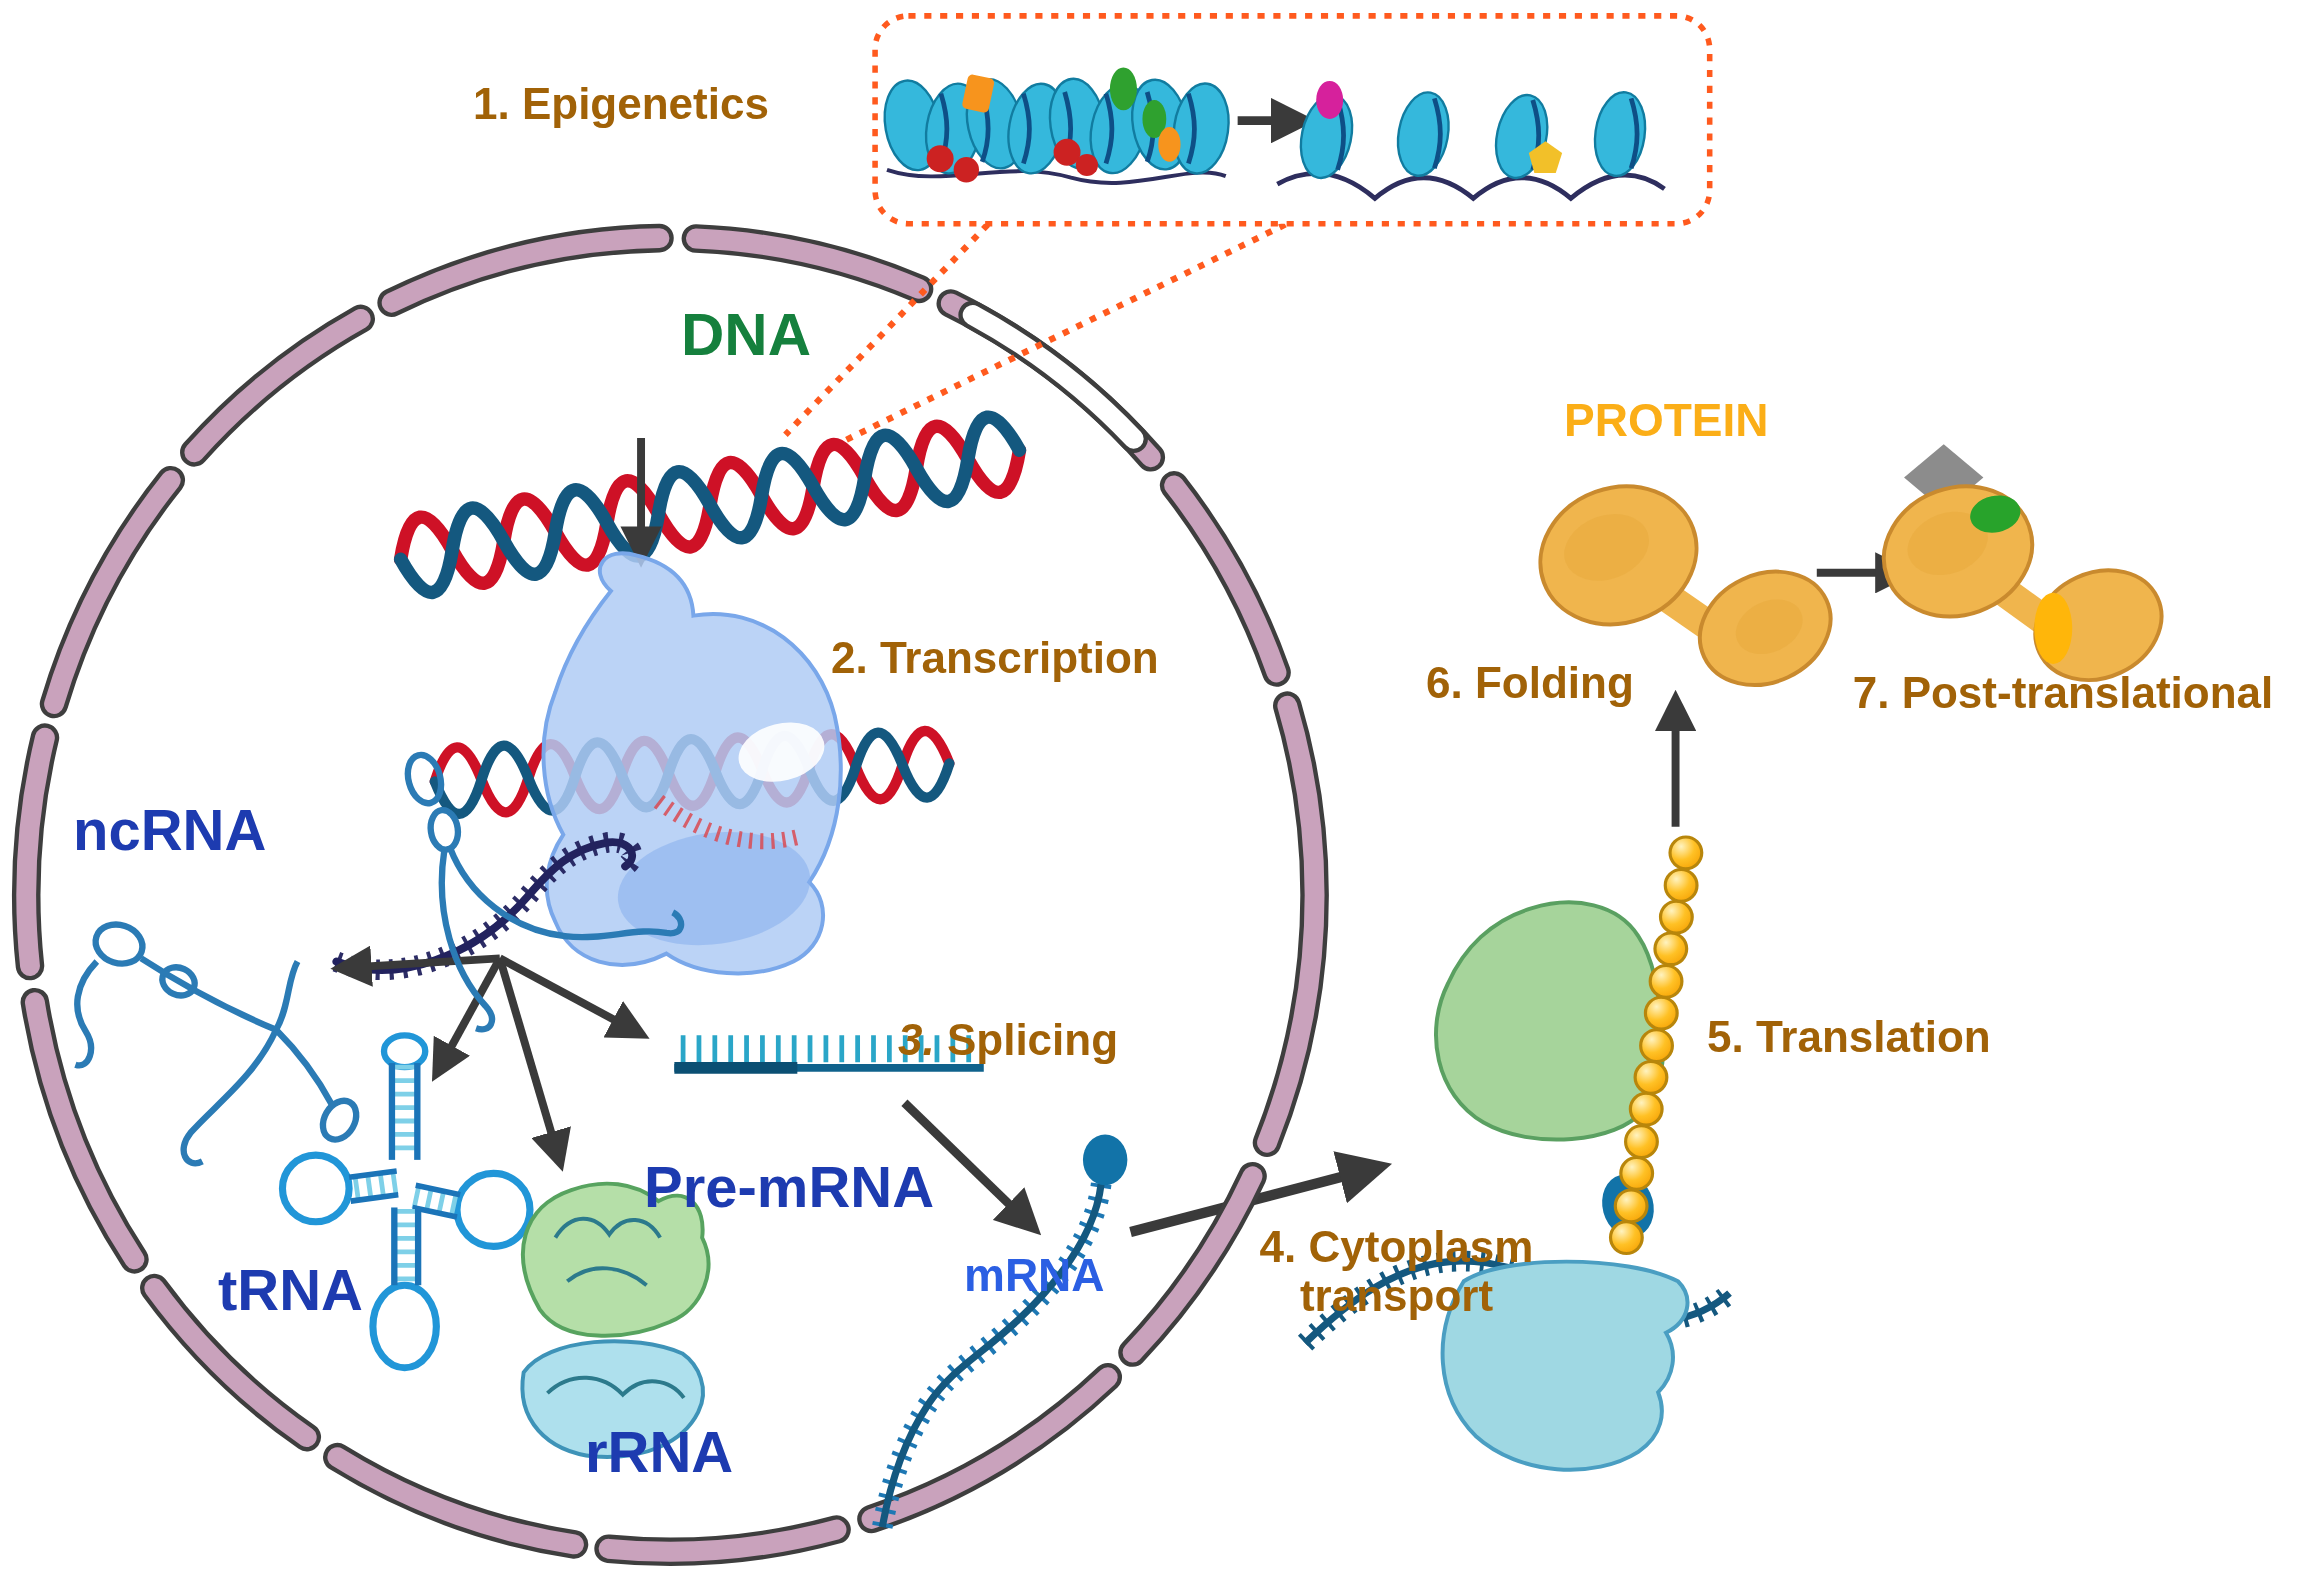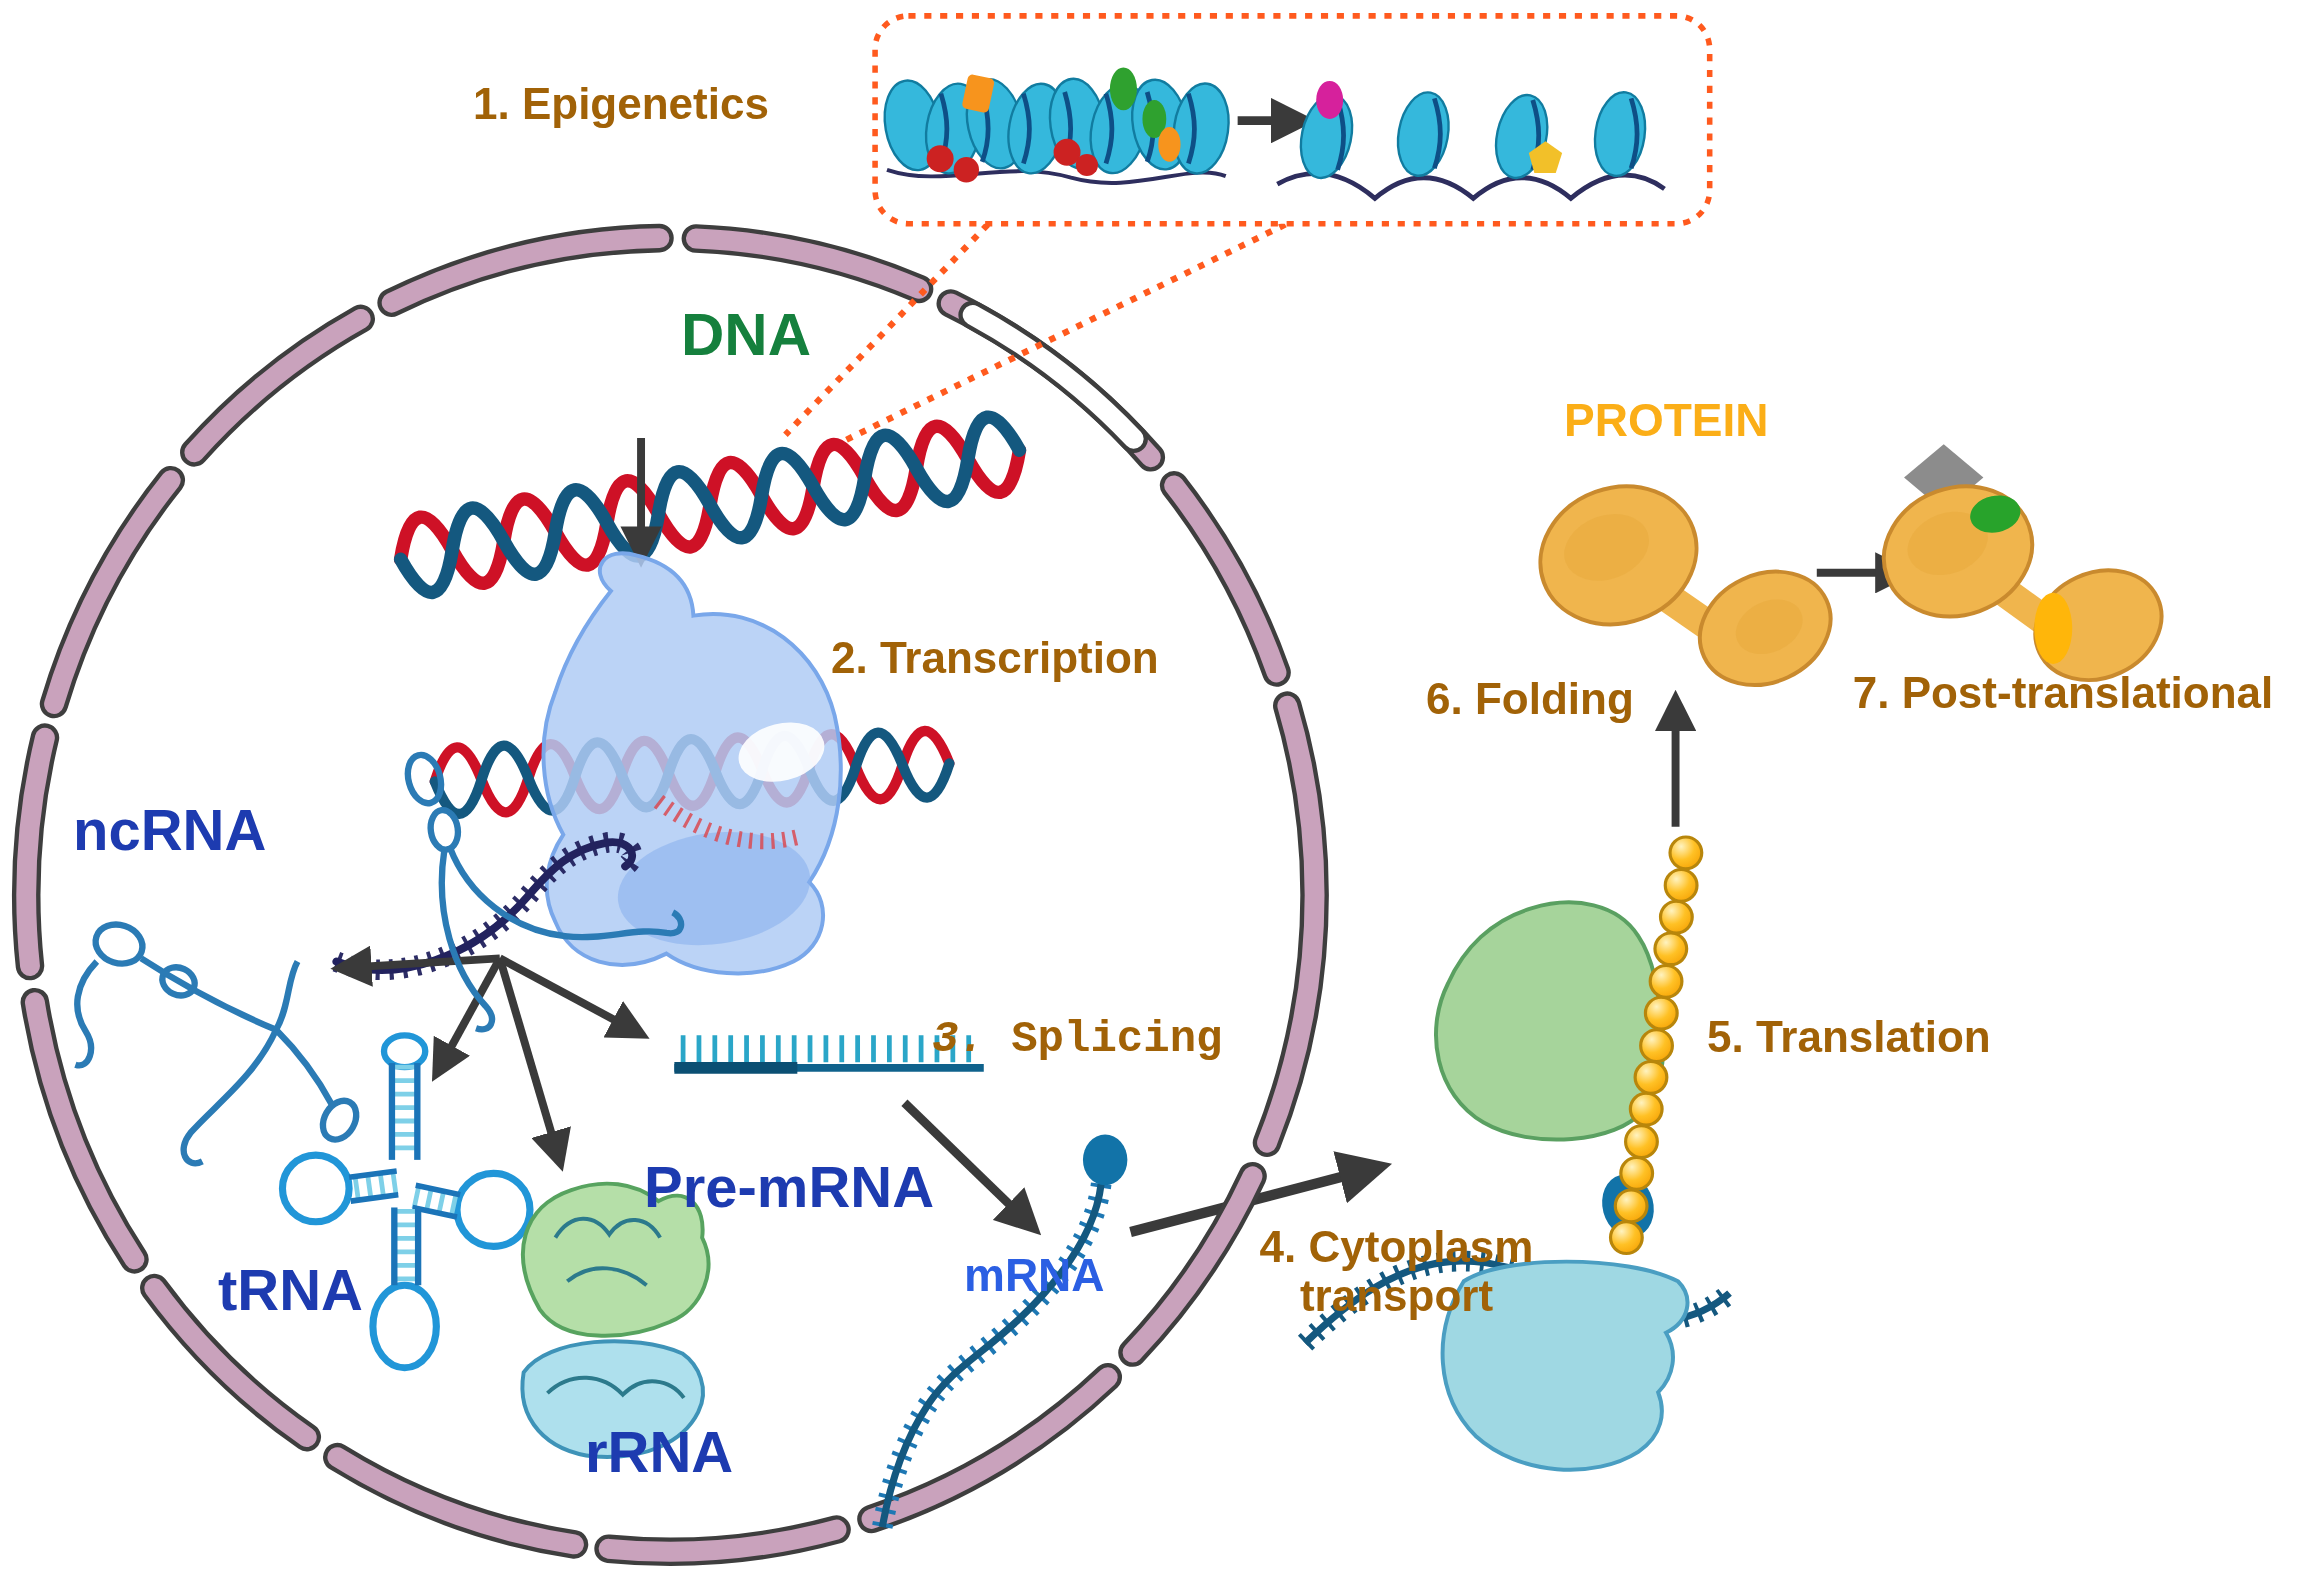--- a/index.html
+++ b/index.html
@@ -255,28 +255,28 @@
     <ellipse cx="2455" cy="685" rx="52" ry="38" fill="#E8A93C" opacity="0.5" transform="rotate(-20 2455 685)"></ellipse>
     <ellipse cx="2515" cy="648" rx="32" ry="23" fill="#28A32B" transform="rotate(-12 2515 648)"></ellipse>
     <ellipse cx="2588" cy="792" rx="24" ry="45" fill="#FFB60A"></ellipse>
   </g>
 </svg>
 
 <div class="lbl black" style="left:473px;top:79px;">1. Epigenetics</div>
 <div class="lbl orange" style="left:681px;top:301px;">DNA</div>
 <div class="lbl black" style="left:831px;top:633px;">2. Transcription</div>
 <div class="lbl blue" style="left:73px;top:798px;">ncRNA</div>
-<div class="lbl black" style="left:932px;top:1015px;font-family:Liberation Mono, monospace;"><span class="ital">3.</span><span> Splicing</span></div>
+<div class="lbl black" style="left:898px;top:1015px;"><span class="ital">3.</span><span> Splicing</span></div>
 <div class="lbl blue" style="left:644px;top:1107px;margin-top:48px;">Pre-mRNA</div>
 <div class="lbl blue" style="left:218px;top:1258px;">tRNA</div>
 <div class="lbl blue" style="left:585px;top:1420px;">rRNA</div>
 <div class="lbl mrnaBlue" style="left:964px;top:1250px;">mRNA</div>
 <div class="lbl black center" style="left:1198px;top:1222px;width:397px;">
   <div>4. Cytoplasm</div>
   <div>transport</div>
 </div>
 <div class="lbl black" style="left:1707px;top:1012px;">5. Translation</div>
-<div class="lbl black" style="left:1426px;top:658px;margin-top:16px;">6. Folding</div>
+<div class="lbl black" style="left:1426px;top:658px;">6. Folding</div>
 <div class="lbl proteinYellow" style="left:1564px;top:395px;">PROTEIN</div>
 <div class="lbl black center" style="left:1809px;top:668px;width:508px;">
   <div>7. Post-translational</div>
 </div>
 
 
 </body></html>

